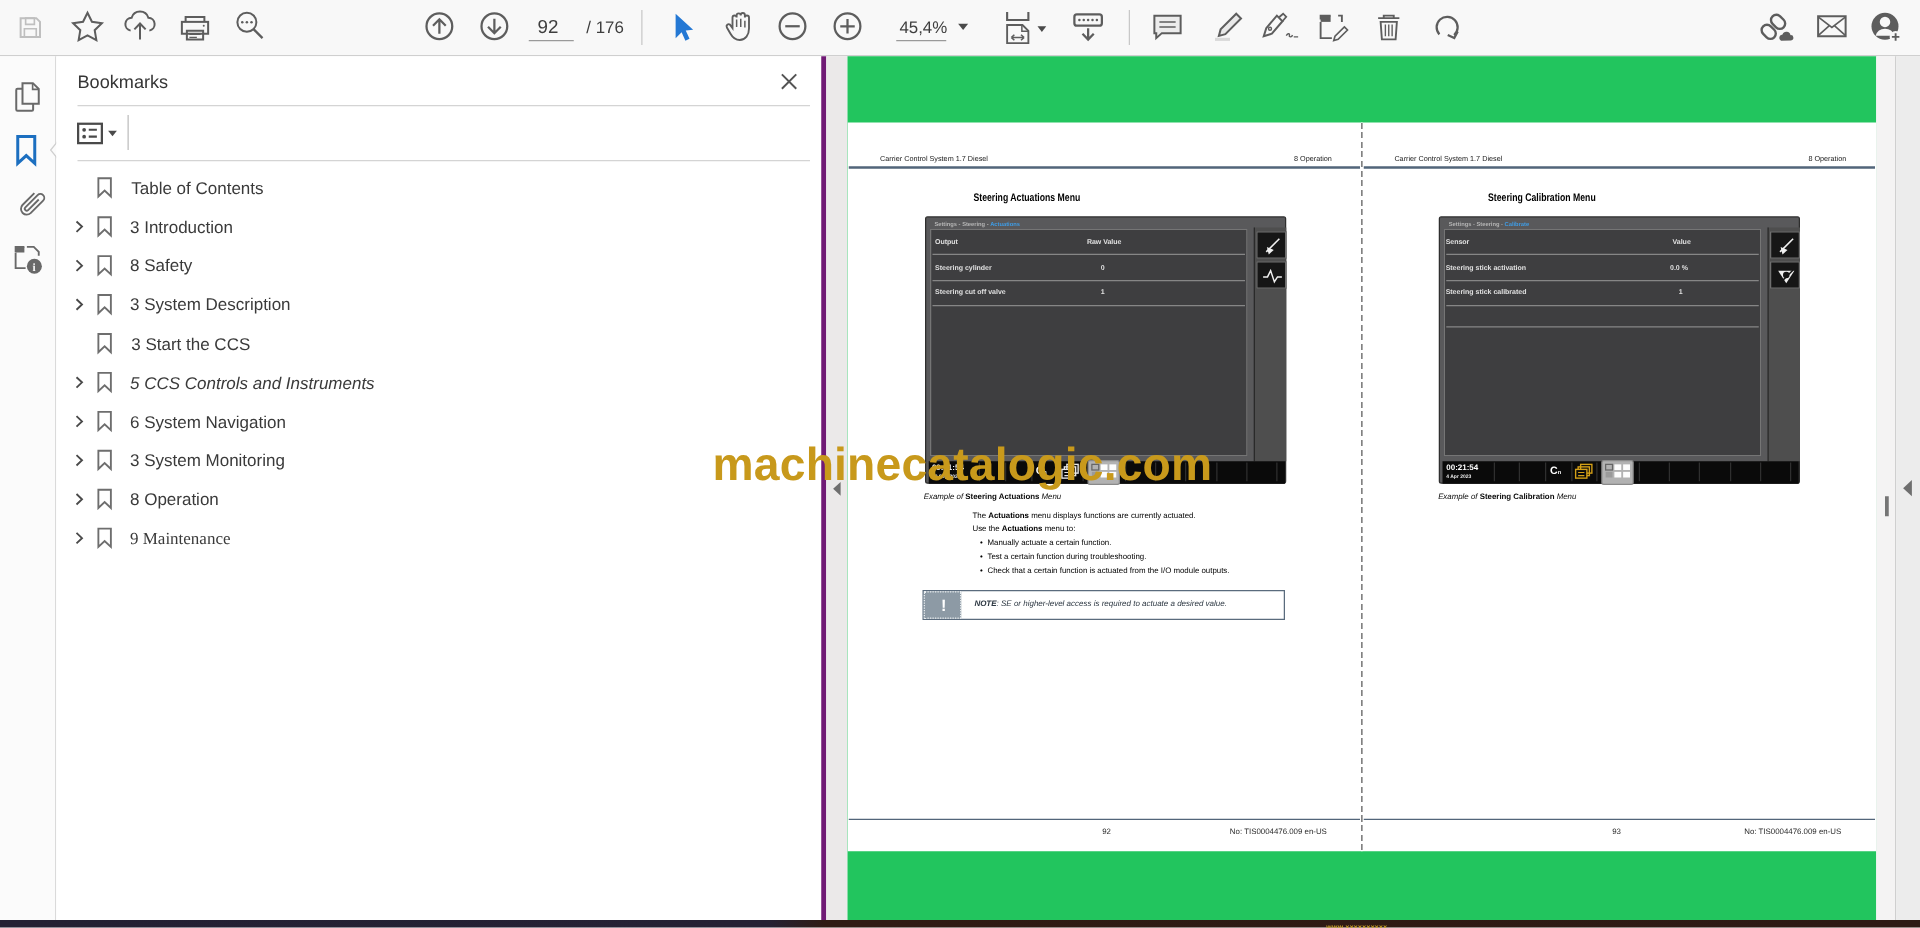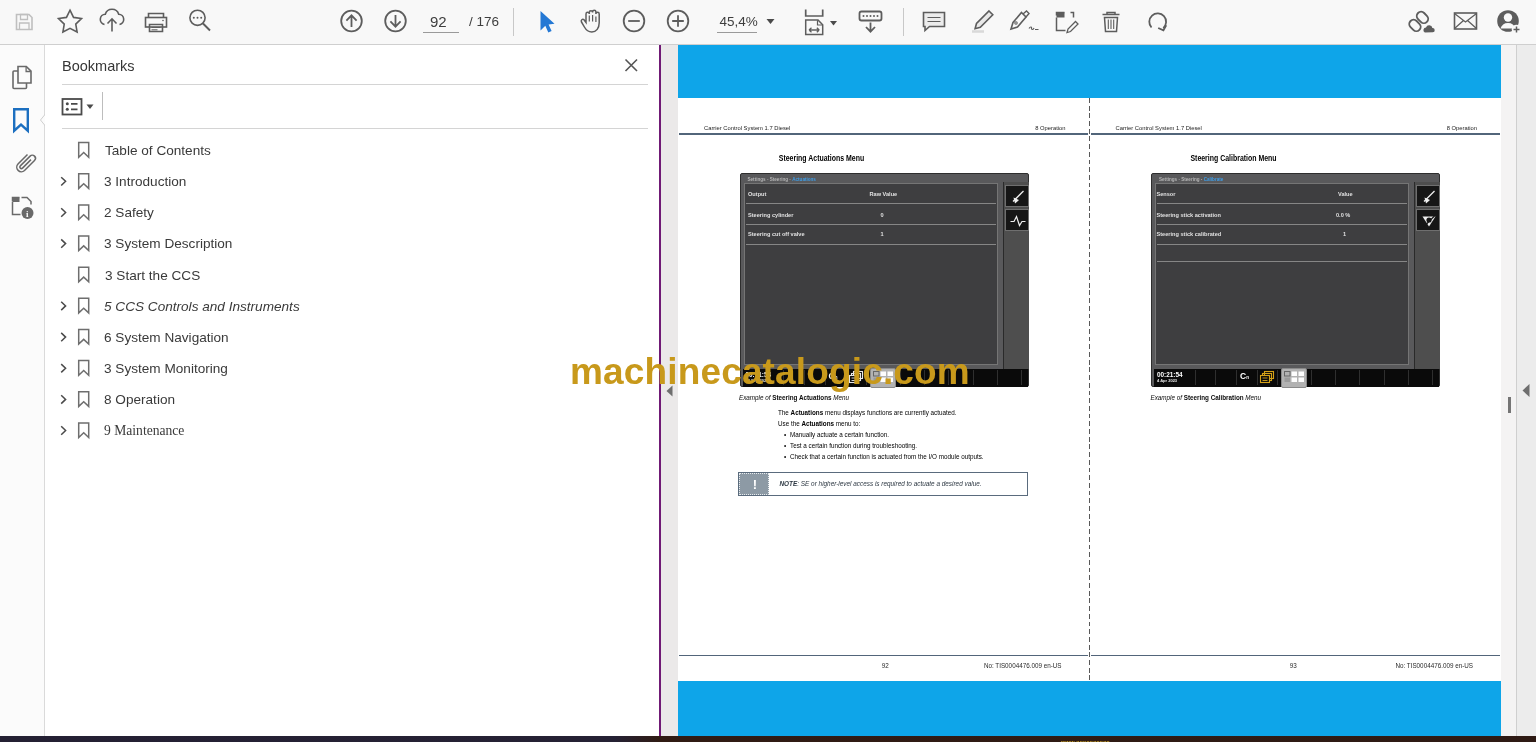--- a/index.html
+++ b/index.html
@@ -1,24 +1,24 @@
 <!DOCTYPE html>
 <html><head>
 <meta charset="utf-8">
 <style>
 * { margin:0; padding:0; box-sizing:border-box; }
 html,body { width:1536px; height:742px; overflow:hidden; font-family:"Liberation Sans", sans-serif; background:#fff; }
 .abs { position:absolute; }
 #toolbar { left:0; top:0; width:1536px; height:45px; background:#f8f8f8; border-bottom:1px solid #cfcfcf; }
 #iconstrip { left:0; top:45px; width:45px; height:691px; background:#fbfbfb; border-right:1px solid #dadada; }
-#panel { left:45px; top:45px; width:616px; height:691px; background:#ffffff; border-right:2px solid #701a75; }
+#panel { left:45px; top:45px; width:616px; height:691px; background:#ffffff; border-right:4px solid #701a75; }
 #paneltitle { position:absolute; left:17px; top:13px; font-size:14.5px; color:#363636; }
 .hrule { position:absolute; background:#d4d4d4; height:1px; }
 #splitter { left:661px; top:45px; width:17px; height:691px; background:#ebe9e9; }
-#docarea { left:678px; top:45px; width:823px; height:691px; background:#0ea5e9; overflow:hidden; }
+#docarea { left:678px; top:45px; width:823px; height:691px; background:#22c55e; overflow:hidden; }
 #spread { position:absolute; left:0; top:53px; width:823px; height:583px; background:#ffffff; }
 #pgdash { position:absolute; left:411px; top:0; width:1px; height:583px; background:repeating-linear-gradient(to bottom,#585858 0 4.8px, #ffffff 4.8px 7.7px); }
 #scrolltrack { left:1501px; top:45px; width:16px; height:691px; background:#f4f3f3; border-right:1px solid #cfcfcf; }
 #thumb { position:absolute; left:7px; top:352px; width:3px; height:16px; background:#757575; }
 #rightstrip { left:1517px; top:45px; width:19px; height:691px; background:#ececec; }
 #botbar { left:0; top:736px; width:1536px; height:6px; background:linear-gradient(to right,#242033 0%, #252134 40%, #301b13 43%, #2e1a14 100%); z-index:60; }
 #wmark { left:570px; top:350.5px; font-size:37px; font-weight:bold; color:#c8991b; letter-spacing:0.15px; z-index:50; }
 #wwwtxt { left:1061px; top:739.3px; font-size:5.5px; font-weight:bold; color:#c9a22a; z-index:61; letter-spacing:0.3px; }
 .bmtxt { position:absolute; left:104px; top:4px; font-size:13.6px; color:#3a3a3a; white-space:nowrap; }
 
@@ -213,21 +213,21 @@
   <path d="M33.7 284.5 h10 v14.6 l-5 -4.7 l-5 4.7 z" stroke="#6e6e6e" stroke-width="1.5"></path>
   <path d="M16.2 319.1 L20.6 323.2 L16.2 327.4" stroke="#4a4a4a" stroke-width="1.5"></path>
   <path d="M33.7 315.6 h10 v14.6 l-5 -4.7 l-5 4.7 z" stroke="#6e6e6e" stroke-width="1.5"></path>
   <path d="M16.2 350.2 L20.6 354.4 L16.2 358.6" stroke="#4a4a4a" stroke-width="1.5"></path>
   <path d="M33.7 346.8 h10 v14.6 l-5 -4.7 l-5 4.7 z" stroke="#6e6e6e" stroke-width="1.5"></path>
   <path d="M16.2 381.3 L20.6 385.5 L16.2 389.7" stroke="#4a4a4a" stroke-width="1.5"></path>
   <path d="M33.7 377.9 h10 v14.6 l-5 -4.7 l-5 4.7 z" stroke="#6e6e6e" stroke-width="1.5"></path>
   </svg>
   <div class="bmtxt" style="left:60px; top:97.9px;">Table of Contents</div>
   <div class="bmtxt" style="left:59px; top:129.0px;">3 Introduction</div>
-  <div class="bmtxt" style="left:59px; top:160.2px;">2 Safety</div>
+  <div class="bmtxt" style="left:59px; top:160.2px;">8 Safety</div>
   <div class="bmtxt" style="left:59px; top:191.3px;">3 System Description</div>
   <div class="bmtxt" style="left:60px; top:222.5px;">3 Start the CCS</div>
   <div class="bmtxt" style="left:59px; top:253.6px;font-style:italic;">5 CCS Controls and Instruments</div>
   <div class="bmtxt" style="left:59px; top:284.8px;">6 System Navigation</div>
   <div class="bmtxt" style="left:59px; top:315.9px;">3 System Monitoring</div>
   <div class="bmtxt" style="left:59px; top:347.1px;">8 Operation</div>
   <div class="bmtxt" style="left:59px; top:378.2px;font-family:Liberation Serif, serif;">9 Maintenance</div>
 </div>
 <div id="splitter" class="abs">
     <svg width="17" height="691" style="position:absolute">

